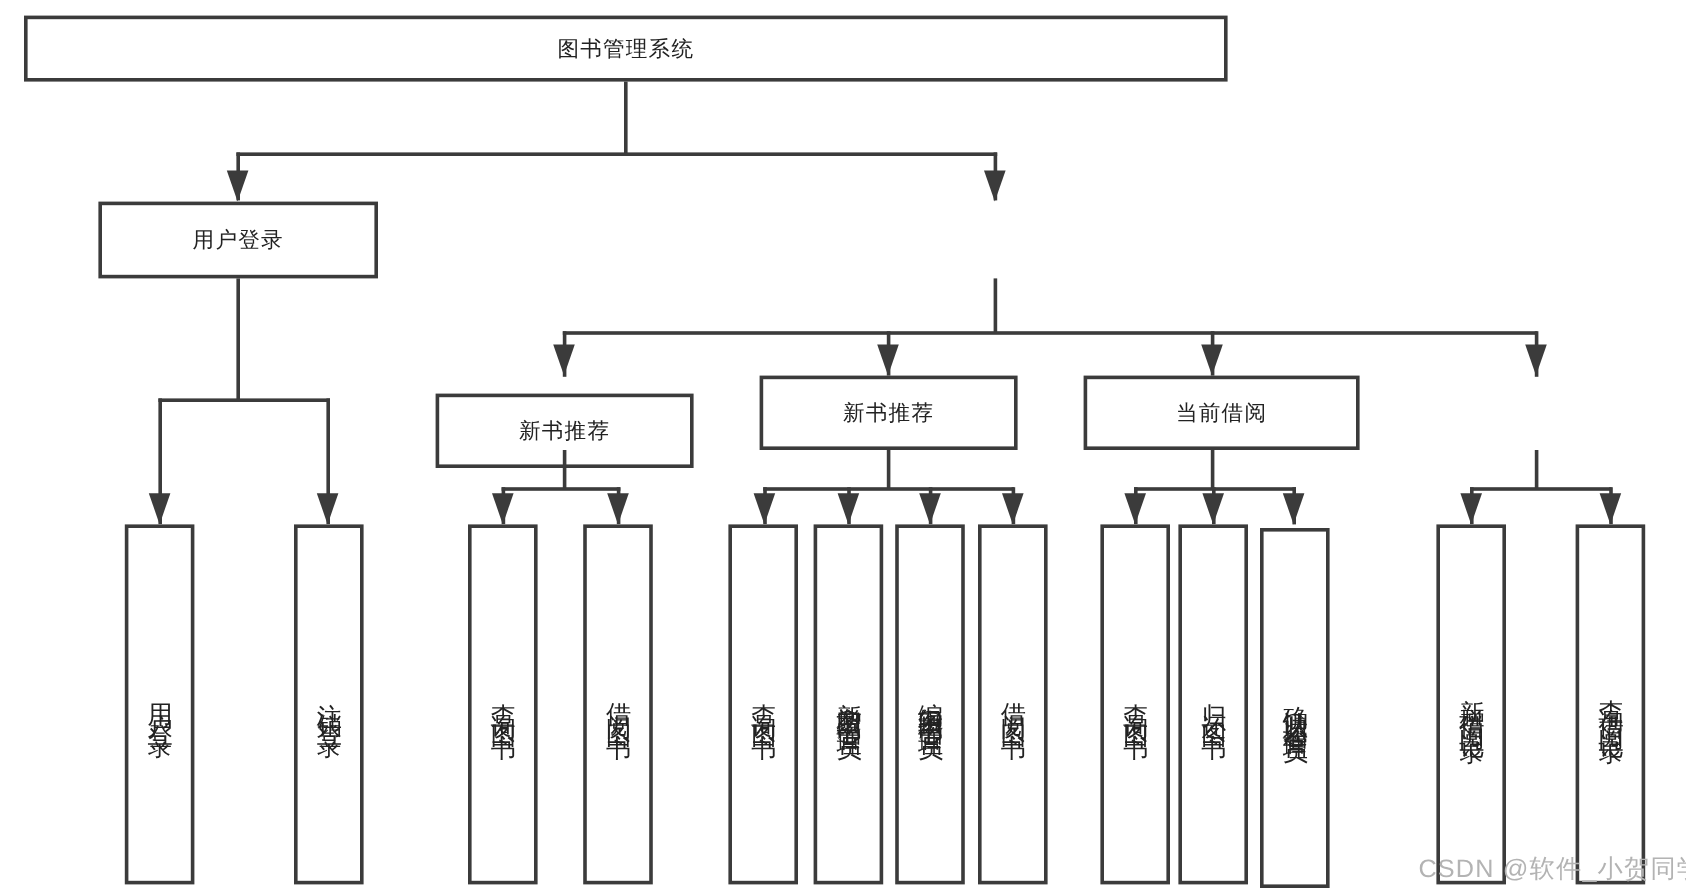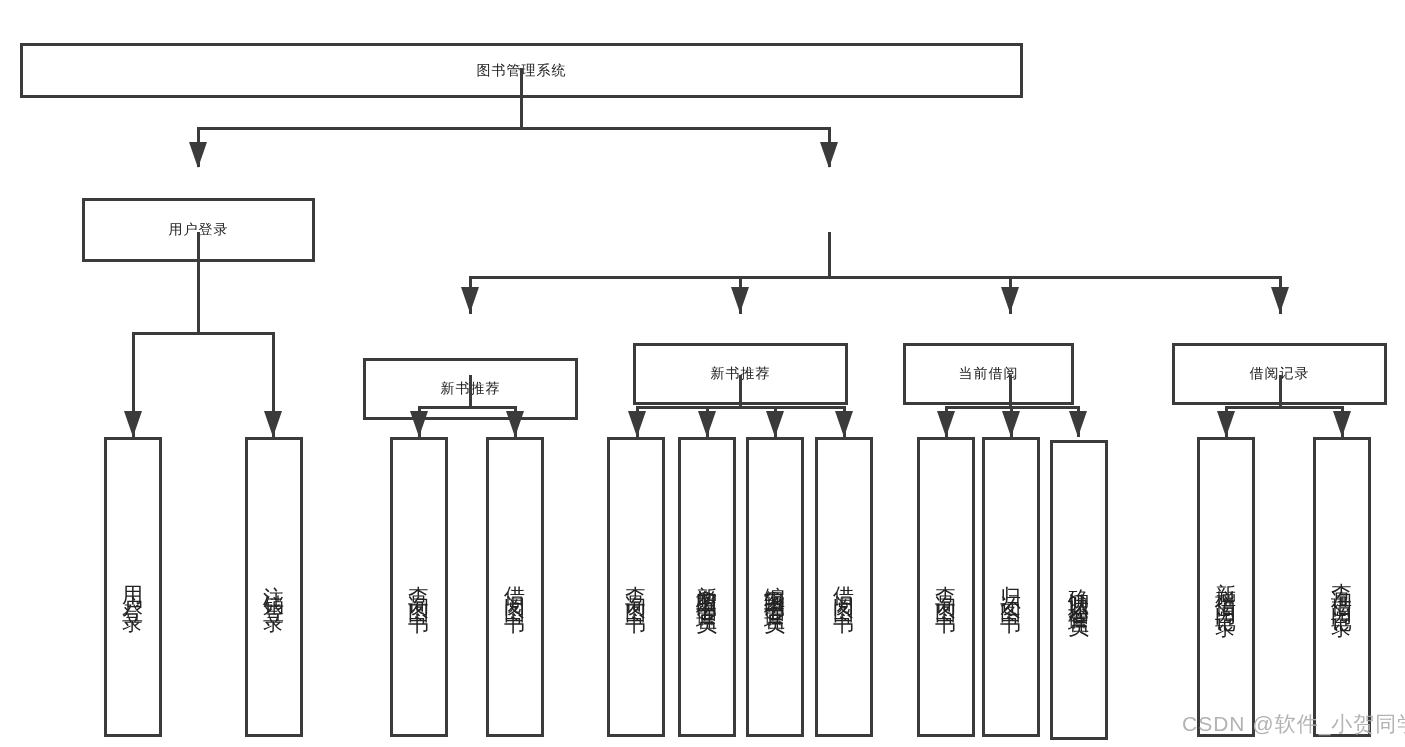--- a/index.html
+++ b/index.html
@@ -9,21 +9,21 @@
     --wm:#b3b3b3;
     --bg:#ffffff;
   }
   html,body{margin:0;padding:0;background:var(--bg);}
   body{font-family:"Liberation Sans","DejaVu Sans",sans-serif;}
   .canvas{position:relative;width:1405px;height:747px;background:var(--bg);overflow:hidden;}
 
   
   .hbox{position:absolute;box-sizing:border-box;border:3px solid var(--line);background:var(--box-bg);
         display:flex;align-items:center;justify-content:center;
-        font-size:14px;color:var(--text);letter-spacing:1px;white-space:nowrap;margin-top:30px;}
+        font-size:18px;color:var(--text);letter-spacing:1px;white-space:nowrap;}
   .vbox{position:absolute;box-sizing:border-box;border:3px solid var(--line);background:var(--box-bg);
         width:58px;height:300px;display:flex;align-items:center;justify-content:center;}
   .vbox .vt{writing-mode:vertical-rl;text-orientation:mixed;font-size:21px;color:var(--text);
         letter-spacing:9px;white-space:nowrap;line-height:1;}
 
   
   .vl{position:absolute;width:3px;background:var(--line);}
   .hl{position:absolute;height:3px;background:var(--line);}
   .arr{position:absolute;width:0;height:0;
        border-left:9px solid transparent;border-right:9px solid transparent;
@@ -69,25 +69,22 @@
   <div class="arr" style="left:731px;top:287px;"></div>
   <div class="arr" style="left:1001px;top:287px;"></div>
   <div class="arr" style="left:1271px;top:287px;"></div>
 
   <div class="hbox" style="left:363px;top:328px;width:215px;height:62px;">
     <span>新书推荐</span>
   </div>
   <div class="hbox" style="left:633px;top:313px;width:215px;height:62px;">
     <span>新书推荐</span>
   </div>
-  <div class="hbox" style="left:903px;top:313px;width:171px;height:62px;">
+  <div class="hbox" style="left:903px;top:313px;width:230px;height:62px;">
     <span>当前借阅</span>
-  </div>
-  <div class="hbox" style="left:1172px;top:313px;width:215px;height:62px;">
-    <span>借阅记录</span>
   </div>
 
   <div class="vl" style="left:469px;top:375px;height:33px;"></div>
   <div class="hl" style="left:418px;top:406px;width:99px;"></div>
   <div class="vl" style="left:418px;top:406px;height:31px;"></div>
   <div class="vl" style="left:514px;top:406px;height:31px;"></div>
   <div class="arr" style="left:410px;top:411px;"></div>
   <div class="arr" style="left:506px;top:411px;"></div>
 
   <div class="vl" style="left:739px;top:375px;height:33px;"></div>

